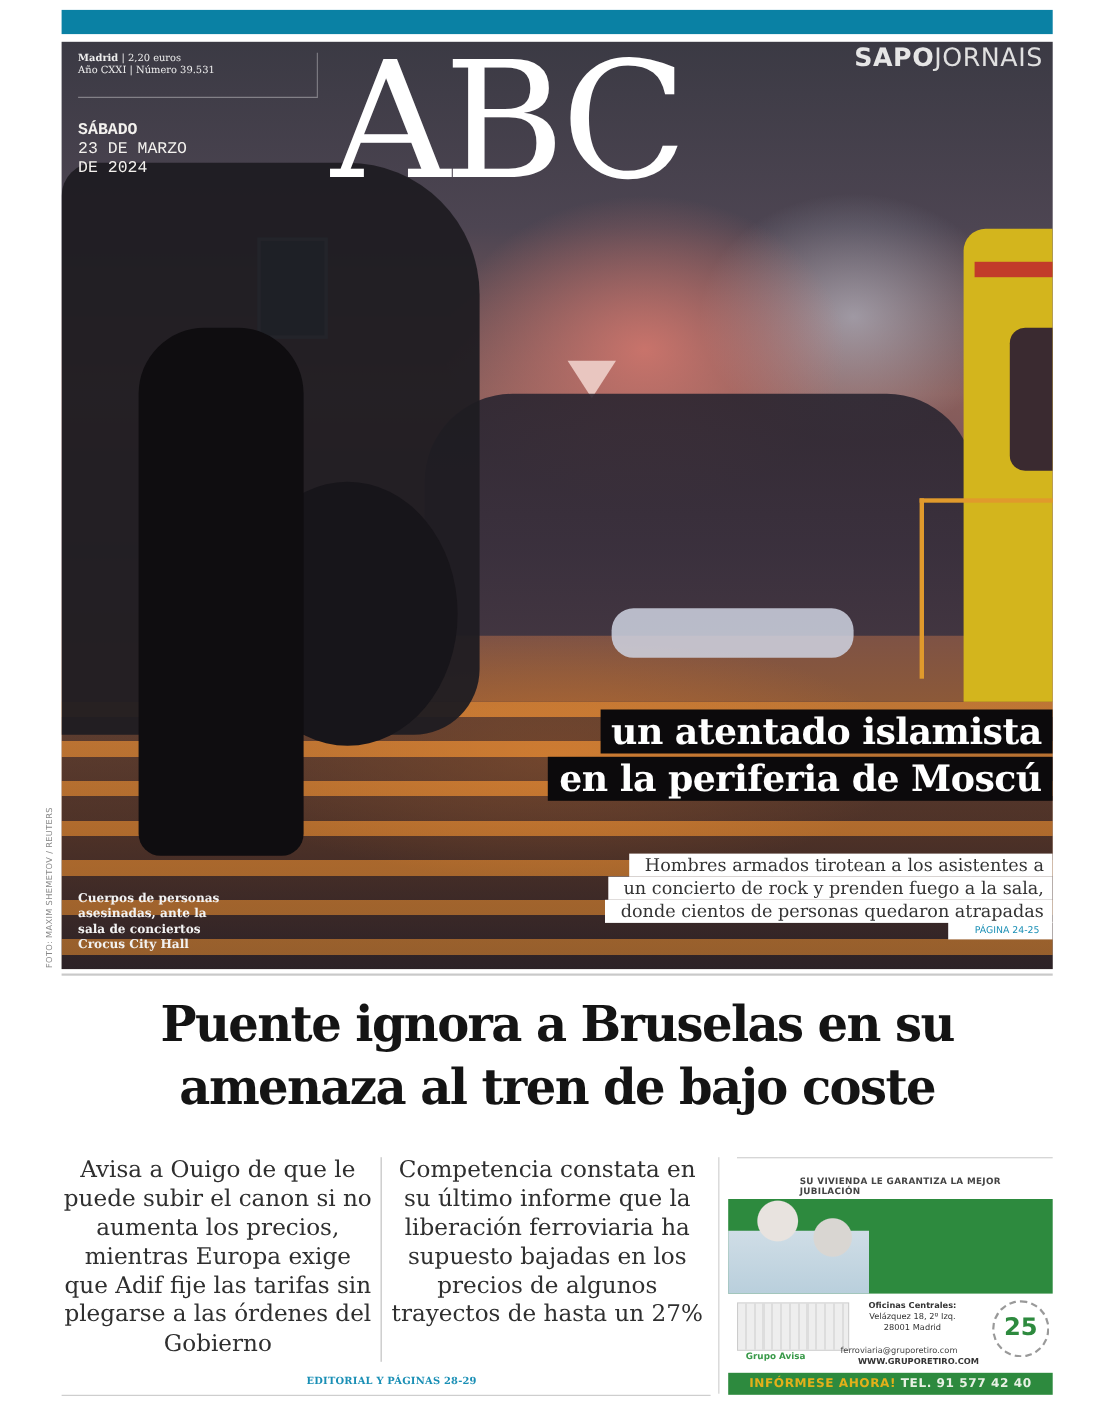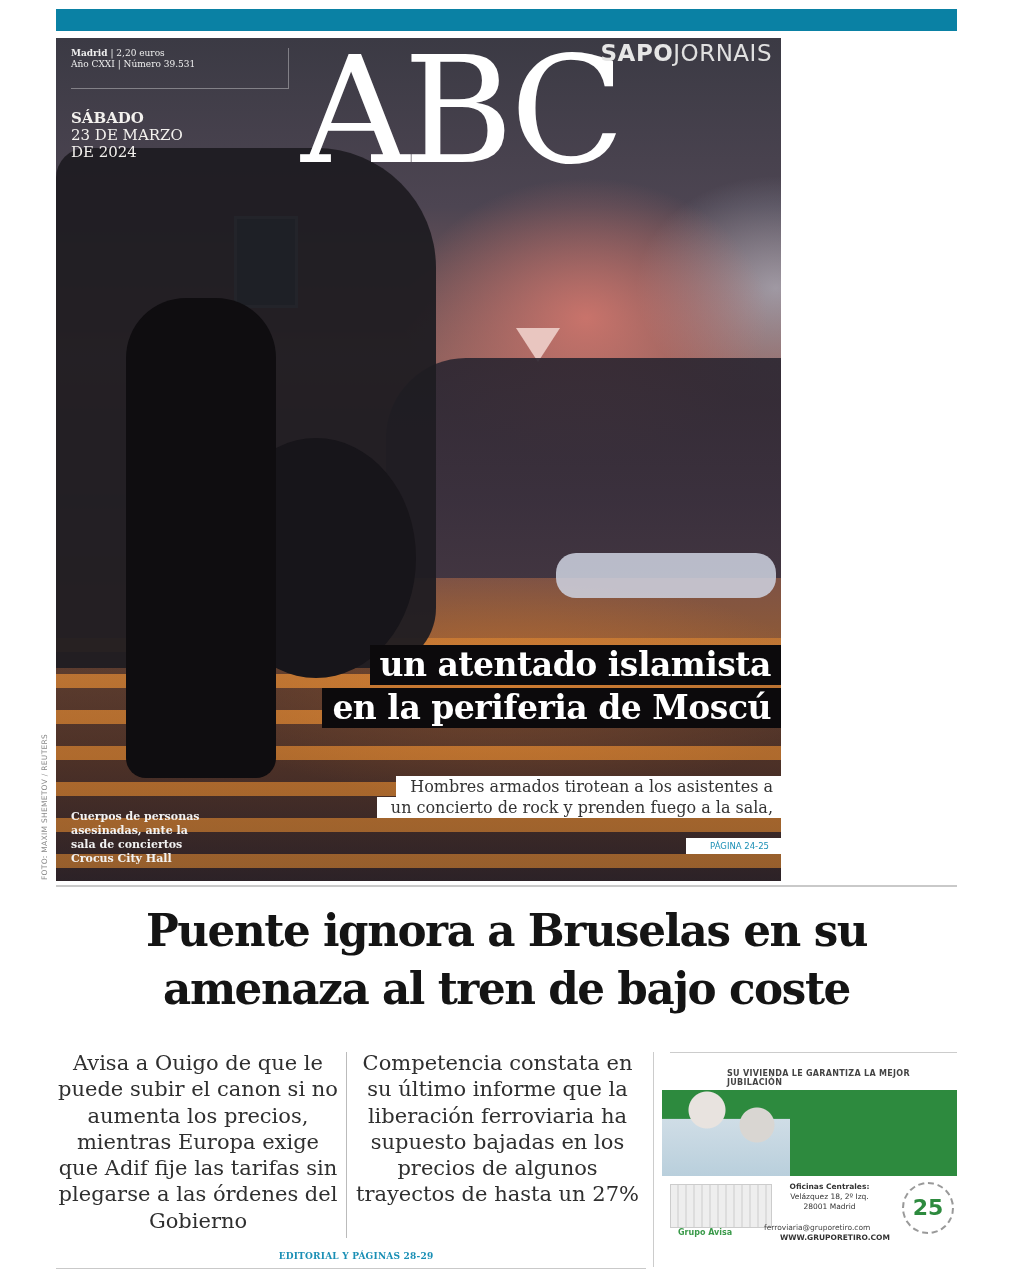--- a/index.html
+++ b/index.html
@@ -2,21 +2,21 @@
 <html><head>
 <meta charset="utf-8">
 <style>
   html, body { margin: 0; padding: 0; }
   body {
     width: 1013px; height: 1280px; background: #ffffff; position: relative; overflow: hidden;
     font-family: "DejaVu Serif", serif;
   }
   .topbar { position: absolute; left: 56px; top: 9px; width: 901px; height: 22px; background: #0a81a4; }
   .hero {
-    position: absolute; left: 56px; top: 38px; width: 725px; height: 843px; overflow: hidden;
+    position: absolute; left: 56px; top: 38px; width: 901px; height: 843px; overflow: hidden;
     background:
       radial-gradient(ellipse 260px 200px at 530px 280px, rgba(214,120,110,0.85), rgba(214,120,110,0) 70%),
       radial-gradient(ellipse 200px 160px at 720px 250px, rgba(200,210,225,0.55), rgba(200,210,225,0) 70%),
       radial-gradient(ellipse 400px 140px at 450px 650px, rgba(190,110,50,0.75), rgba(190,110,50,0) 80%),
       linear-gradient(180deg, #3b3a44 0%, #4d4552 20%, #8a5f5c 38%, #6c4a55 55%, #8e5a37 72%, #6a4026 86%, #2f2526 100%);
   }
   
   .street-stripes {
     position: absolute; left: 0; top: 600px; width: 901px; height: 243px;
     background: repeating-linear-gradient(180deg, rgba(230,140,50,0.55) 0 14px, rgba(40,30,40,0.45) 14px 36px);
@@ -29,21 +29,21 @@
   .body-cover { position: absolute; left: 500px; top: 515px; width: 220px; height: 45px; background: #cfd4e2; border-radius: 20px; opacity: 0.85; }
   .ambulance { position: absolute; left: 820px; top: 170px; width: 81px; height: 430px; background: #d3b51d; border-radius: 20px 0 0 0; }
   .ambulance-window { position: absolute; left: 862px; top: 260px; width: 39px; height: 130px; background: #3a2a30; border-radius: 14px 0 0 14px; }
   .ambulance-stripe { position: absolute; left: 830px; top: 200px; width: 71px; height: 14px; background: #c23b2a; }
   .bus-sign { position: absolute; left: 178px; top: 178px; width: 58px; height: 86px; background: #1d5e7a; border: 3px solid #7fa9bd; }
   .yield-sign { position: absolute; left: 460px; top: 290px; width: 0; height: 0; border-left: 22px solid transparent; border-right: 22px solid transparent; border-top: 34px solid #e9c6c0; }
   .barrier { position: absolute; left: 780px; top: 415px; width: 121px; height: 160px; border: 4px solid #e09a2c; border-bottom: none; }
 
   .masthead-meta { position: absolute; left: 15px; top: 10px; width: 217px; height: 40px; border-right: 1px solid rgba(255,255,255,0.35); border-bottom: 1px solid rgba(255,255,255,0.35); color: #eee; font-size: 9px; line-height: 11px; }
   .masthead-meta b { font-weight: bold; }
-  .date-block { position: absolute; left: 15px; top: 72px; color: #f3f1ee; font-size: 15px; line-height: 17px; }
+  .date-block { position: absolute; left: 15px; top: 72px; color: #f3f1ee; font-size: 15px; line-height: 17px; font-family: Liberation Mono, monospace; }
   .date-block .day { font-weight: bold; }
   .logo { position: absolute; left: 245px; top: -2px; color: #ffffff; font-family: "DejaVu Serif", serif; font-size: 150px; letter-spacing: -6px; line-height: 150px; transform: scaleY(0.98); }
   .sapo { position: absolute; right: 9px; top: 2px; color: #e6e6e6; font-family: "DejaVu Sans", sans-serif; font-size: 23px; letter-spacing: 0.5px; }
   .sapo b { font-weight: bold; }
   .sapo span.light { font-weight: normal; color: #e0e0e0; }
 
   .headline-box { position: absolute; right: 0; top: 607px; text-align: right; }
   .headline-line {
     display: inline-block; background: #0c0a0c; color: #ffffff; font-family: "DejaVu Serif", serif; font-weight: bold;
     font-size: 33px; line-height: 40px; padding: 0 10px; margin-bottom: 3px; letter-spacing: -0.5px;
@@ -125,20 +125,21 @@
   <div class="sapo"><b>SAPO</b><span class="light">JORNAIS</span></div>
 
   <div class="headline-box">
     <div><span class="headline-line">un atentado islamista</span></div>
     <div><span class="headline-line">en la periferia de Moscú</span></div>
   </div>
 
   <div class="subhead-box">
     <div><span class="subhead-line">Hombres armados tirotean a los asistentes a</span></div>
     <div><span class="subhead-line">un concierto de rock y prenden fuego a la sala,</span></div>
+    <div><span class="subhead-line">donde cientos de personas quedaron atrapadas</span></div>
   </div>
 
   <div class="page-ref">PÁGINA 24-25</div>
 
   <div class="caption">Cuerpos de personas asesinadas, ante la sala de conciertos Crocus City Hall</div>
 </div>
 
 <div class="photo-credit">FOTO: MAXIM SHEMETOV / REUTERS</div>
 
 <div class="rule" style="top:885px;width:901px;"></div>
@@ -165,13 +166,17 @@
   <div class="ad-building"></div>
   <div class="ad-brand">Grupo Avisa</div>
   <div class="ad-office">
     <div class="title">Oficinas Centrales:</div>
     <div>Velázquez 18, 2º Izq.</div>
     <div>28001 Madrid</div>
   </div>
   <div class="ad-email">ferroviaria@gruporetiro.com</div>
   <div class="ad-web">WWW.GRUPORETIRO.COM</div>
   <div class="ad-badge"><span class="num">25</span></div>
+  <div class="ad-bottom">
+    <span class="cta">INFÓRMESE AHORA!</span>
+    <span class="tel">TEL. 91 577 42 40</span>
+  </div>
 </div>
 
 </body></html>

